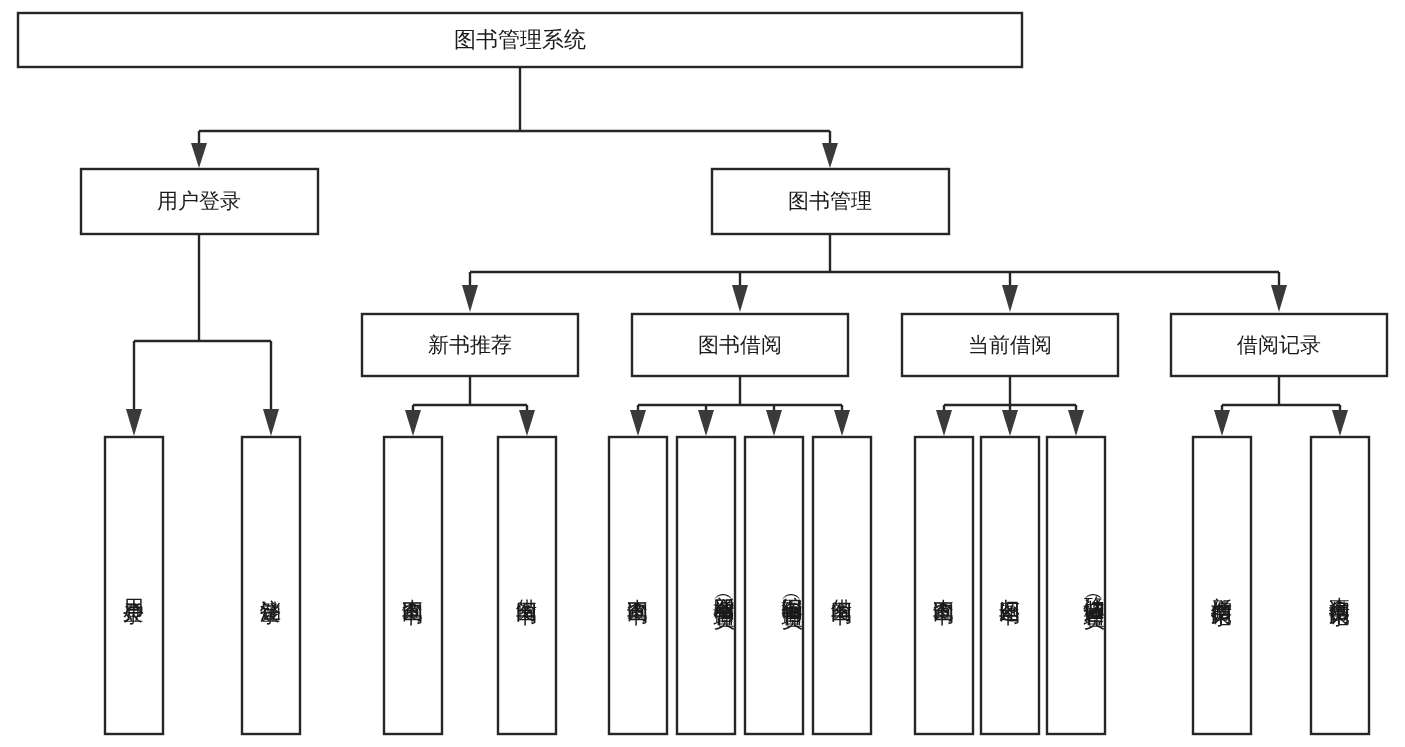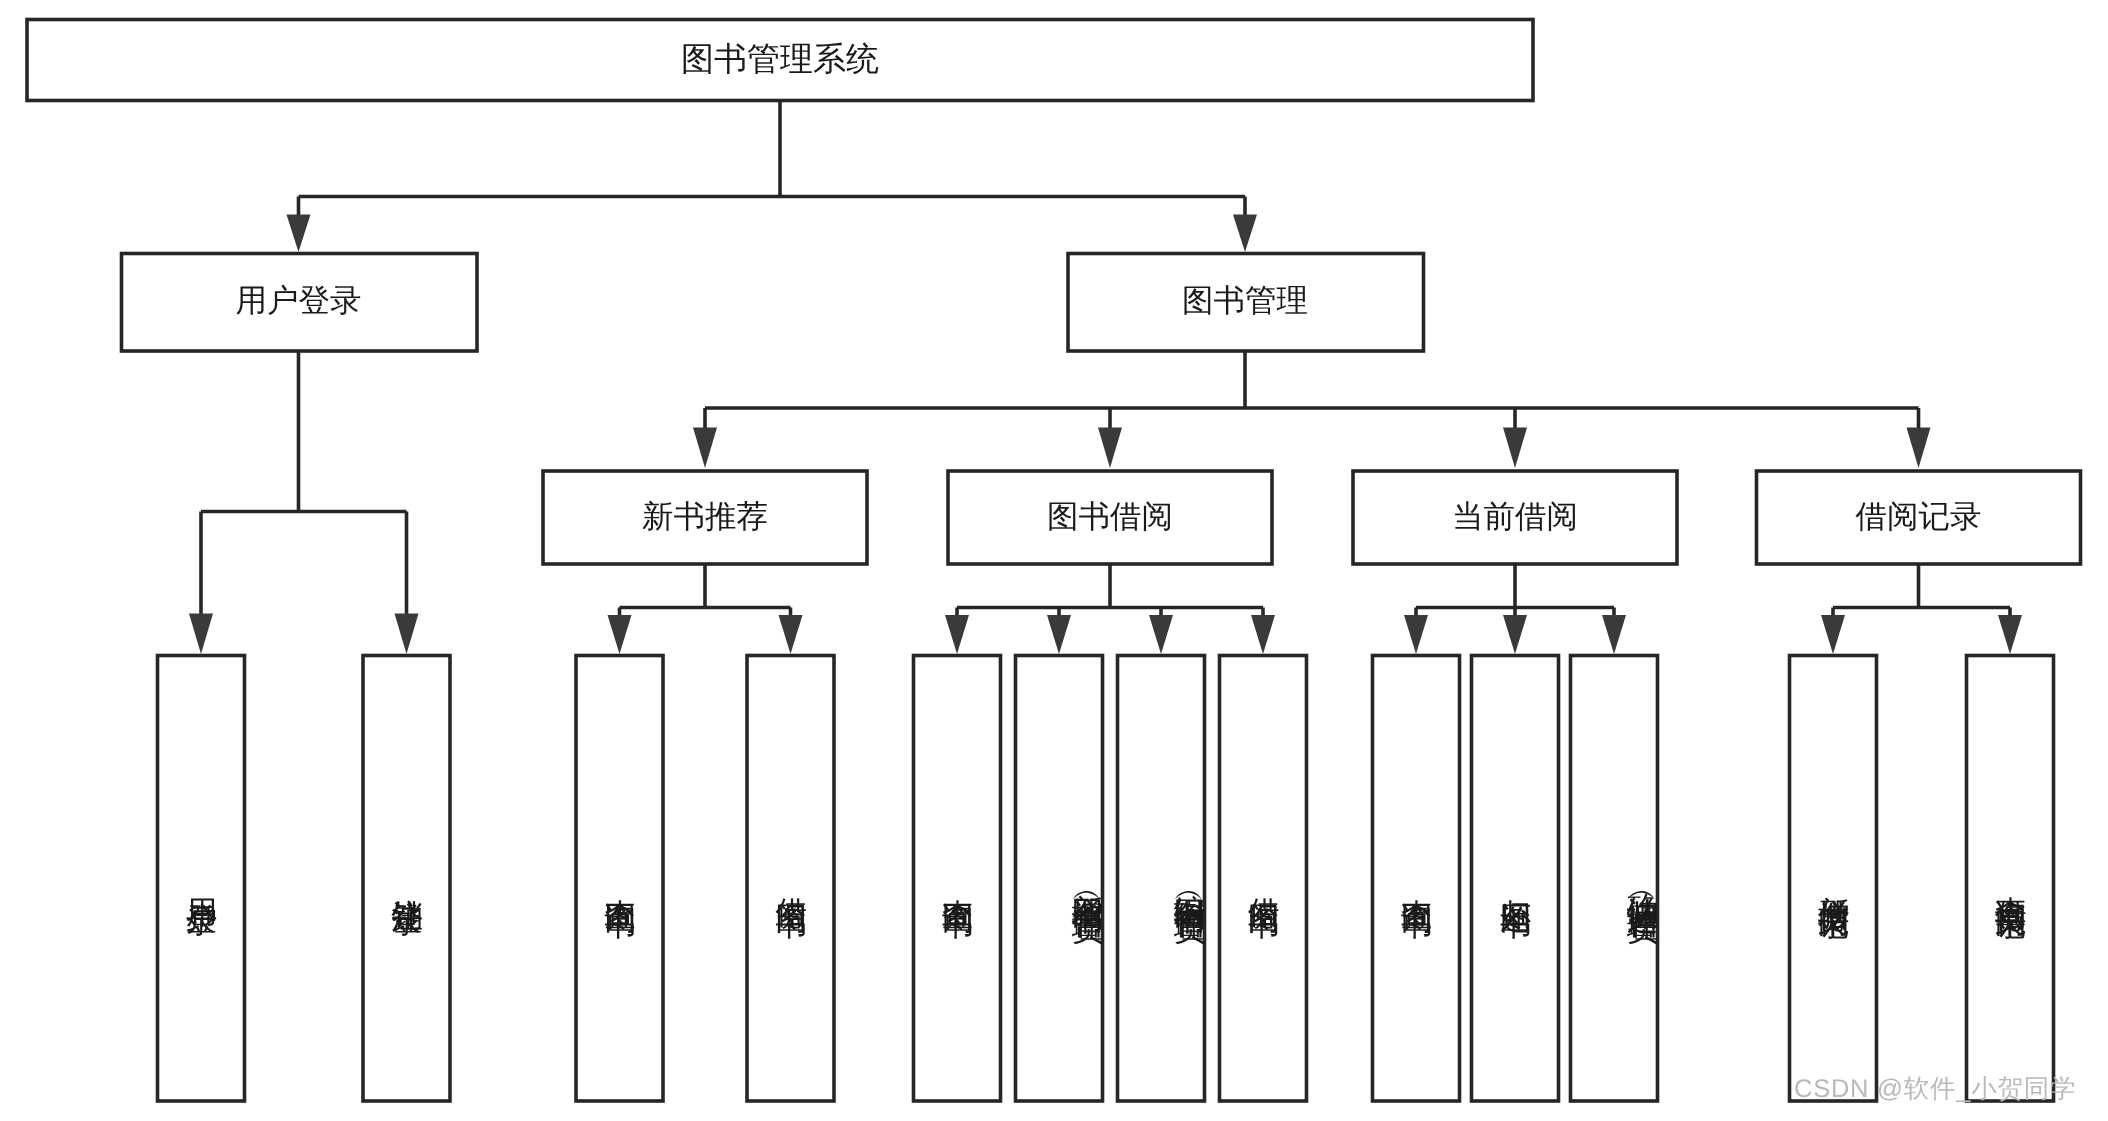--- a/index.html
+++ b/index.html
@@ -214,15 +214,14 @@
   <div class="leaf-label" style="left:745px; top:445px; width:58px; height:285px;">编辑图书（管理员）</div>
   <div class="leaf-label centered" style="left:813px; top:437px; width:58px; height:297px;">借阅图书</div>
 
   <div class="leaf-label centered" style="left:915px; top:437px; width:58px; height:297px;">查询图书</div>
   <div class="leaf-label centered" style="left:981px; top:437px; width:58px; height:297px;">归还图书</div>
   <div class="leaf-label" style="left:1047px; top:445px; width:58px; height:285px;">确认归还（管理员）</div>
 
   <div class="leaf-label centered" style="left:1193px; top:437px; width:58px; height:297px;">新增借阅记录</div>
   <div class="leaf-label centered" style="left:1311px; top:437px; width:58px; height:297px;">查询借阅记录</div>
 
-  <div class="watermark" style="left:1196px; top:714px;">CSDN @软件_小贺同学</div>
 
 </div>
 
 </body></html>

